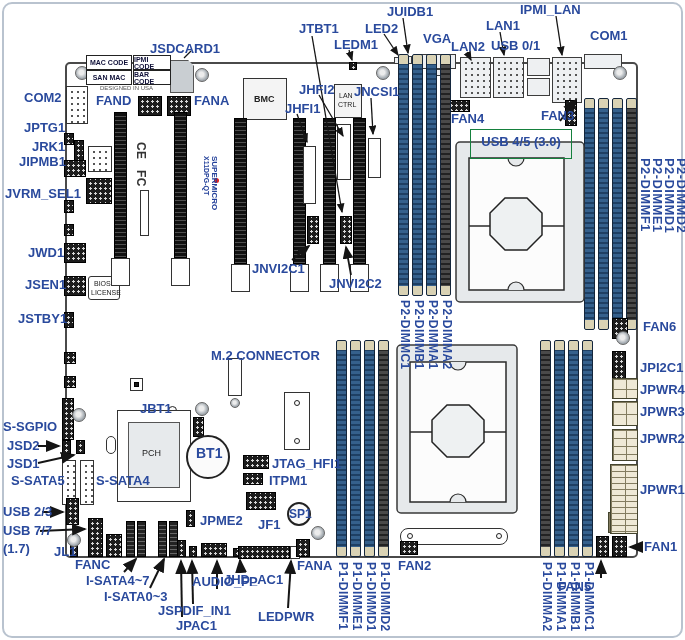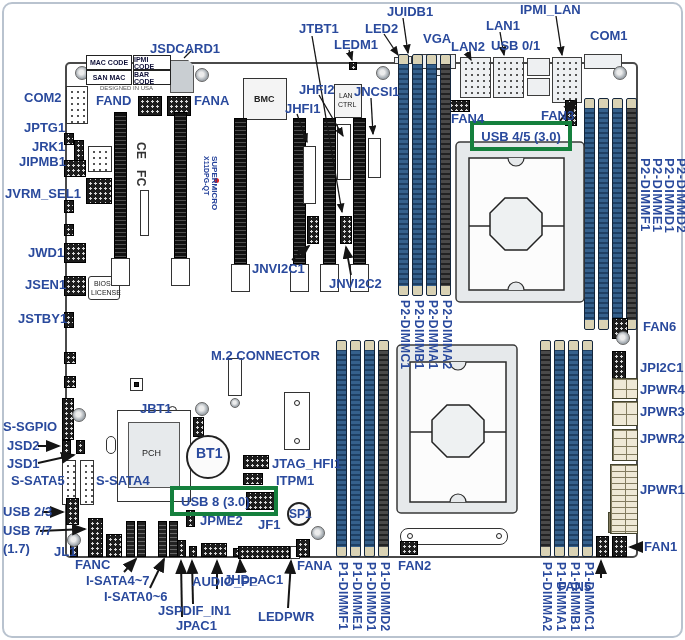--- a/index.html
+++ b/index.html
@@ -22,21 +22,21 @@
     background-size:100% 9px,100% 9px,100% 100%;
     background-position:top,bottom,0 0;background-repeat:no-repeat,no-repeat,repeat;}
   .dimm.dark{background-image:linear-gradient(#d9d2b4,#d9d2b4),linear-gradient(#d9d2b4,#d9d2b4),
       repeating-linear-gradient(180deg,#4a4a4a 0 3px,#222 3px 5px);}
   .xslot{width:13px;background:repeating-linear-gradient(180deg,#101010 0 3px,#4f4f4f 3px 4px);border:1px solid #000;}
   .sslot{background:repeating-linear-gradient(180deg,#222 0 3px,#666 3px 4px);border:1px solid #000;}
   .screw{border-radius:50%;width:14px;height:14px;border:1px solid #666;
          background:radial-gradient(circle at 45% 45%,#ececec 25%,#a9b0b6 60%,#7d8389 100%);}
   .pwr{background-color:#efe9d6;border:1.5px solid #44442e;
        background-image:linear-gradient(#837c5f 1px,transparent 1px),linear-gradient(90deg,#837c5f 1px,transparent 1px);}
-  .redbox{position:absolute;border:4px solid #15803d;z-index:20;box-sizing:border-box;}
+  .redbox{position:absolute;border:1px solid #15803d;z-index:20;box-sizing:border-box;margin-top:8px;}
   .lbl{position:absolute;color:#2a4a9d;font-weight:bold;font-size:13px;line-height:14px;white-space:nowrap;z-index:25;}
   .vlbl{position:absolute;color:#2a4a9d;font-weight:bold;font-size:12px;letter-spacing:.4px;white-space:nowrap;
         transform-origin:0 0;transform:rotate(90deg);z-index:25;}
   .ctext{position:absolute;color:#222;font-size:10px;font-weight:bold;z-index:8;white-space:nowrap;}
   .tinytext{position:absolute;color:#222;font-size:7px;z-index:8;white-space:nowrap;line-height:8px;}
   .sticker{position:absolute;background:#fff;border:1.2px solid #222;color:#11123a;font-size:7px;font-weight:bold;
            display:flex;align-items:center;justify-content:center;z-index:6;}
   .circ{border-radius:50%;background:#fbfbfb;border:2px solid #222;}
   svg.overlay{position:absolute;left:0;top:0;z-index:15;pointer-events:none;}
   .vlogo{position:absolute;transform-origin:0 0;transform:rotate(90deg);z-index:8;white-space:nowrap;}
@@ -253,23 +253,20 @@
       <line x1="217" y1="589" x2="217" y2="561" stroke-width="2" marker-end="url(#ah)"></line>
       <line x1="241" y1="572" x2="240" y2="560" stroke-width="2" marker-end="url(#ah)"></line>
       <line x1="288" y1="608" x2="291" y2="561" stroke-width="2" marker-end="url(#ah)"></line>
       <line x1="601" y1="578" x2="601" y2="561" stroke-width="2" marker-end="url(#ah)"></line>
       <line x1="642" y1="547" x2="630" y2="547" stroke-width="2" marker-end="url(#ah)"></line>
     </g>
   </svg>
 
   <div class="redbox" style="left:470px;top:121px;width:102px;height:30px">
     <span class="lbl" style="position:static;display:block;text-align:center;line-height:23px">USB 4/5 (3.0)</span>
-  </div>
-  <div class="redbox" style="left:170px;top:486px;width:108px;height:30px">
-    <span class="lbl" style="position:static;display:block;padding-left:7px;line-height:23px">USB 8 (3.0)</span>
   </div>
 
   <span class="lbl" style="left:150px;top:42px">JSDCARD1</span>
   <span class="lbl" style="left:299px;top:22px">JTBT1</span>
   <span class="lbl" style="left:334px;top:38px">LEDM1</span>
   <span class="lbl" style="left:365px;top:22px">LED2</span>
   <span class="lbl" style="left:387px;top:5px">JUIDB1</span>
   <span class="lbl" style="left:423px;top:32px">VGA</span>
   <span class="lbl" style="left:451px;top:40px">LAN2</span>
   <span class="lbl" style="left:486px;top:19px">LAN1</span>
@@ -306,33 +303,33 @@
   <span class="lbl" style="left:7px;top:439px">JSD2</span>
   <span class="lbl" style="left:7px;top:457px">JSD1</span>
   <span class="lbl" style="left:11px;top:474px">S-SATA5</span>
   <span class="lbl" style="left:96px;top:474px">S-SATA4</span>
   <span class="lbl" style="left:3px;top:505px">USB 2/3</span>
   <span class="lbl" style="left:3px;top:524px">USB 7/7</span>
   <span class="lbl" style="left:3px;top:542px">(1.7)</span>
   <span class="lbl" style="left:54px;top:545px">JL1</span>
   <span class="lbl" style="left:75px;top:558px">FANC</span>
   <span class="lbl" style="left:86px;top:574px">I-SATA4~7</span>
-  <span class="lbl" style="left:104px;top:590px">I-SATA0~6</span>
+  <span class="lbl" style="left:104px;top:590px">I-SATA0~3</span>
   <span class="lbl" style="left:176px;top:619px">JPAC1</span>
   <span class="lbl" style="left:158px;top:604px">JSPDIF_IN1</span>
   <span class="lbl" style="left:192px;top:575px">AUDIO_FP</span>
   <span class="lbl" style="left:224px;top:573px">JHD_AC1</span>
   <span class="lbl" style="left:258px;top:518px">JF1</span>
   <span class="lbl" style="left:297px;top:559px">FANA</span>
   <span class="lbl" style="left:258px;top:610px">LEDPWR</span>
   <span class="lbl" style="left:398px;top:559px">FAN2</span>
   <span class="lbl" style="left:558px;top:580px">FAN5</span>
   <span class="lbl" style="left:200px;top:514px">JPME2</span>
   <span class="lbl" style="left:272px;top:457px">JTAG_HFI1</span>
-  <span class="lbl" style="left:276px;top:474px">ITPM1</span>
+  <span class="lbl" style="left:269px;top:474px">ITPM1</span>
   <span class="lbl" style="left:289px;top:507px;font-size:12px">SP1</span>
   <span class="lbl" style="left:196px;top:446px;font-size:14px">BT1</span>
   <div class="ctext" style="left:502px;top:218px">CPU2</div>
   <div class="ctext" style="left:444px;top:425px">CPU1</div>
 
   <span class="vlbl" style="left:412px;top:300px">P2-DIMMC1</span>
   <span class="vlbl" style="left:426px;top:300px">P2-DIMMB1</span>
   <span class="vlbl" style="left:440px;top:300px">P2-DIMMA1</span>
   <span class="vlbl" style="left:454px;top:300px">P2-DIMMA2</span>
   <span class="vlbl" style="left:653px;top:158px;font-size:13px">P2-DIMMF1</span>

